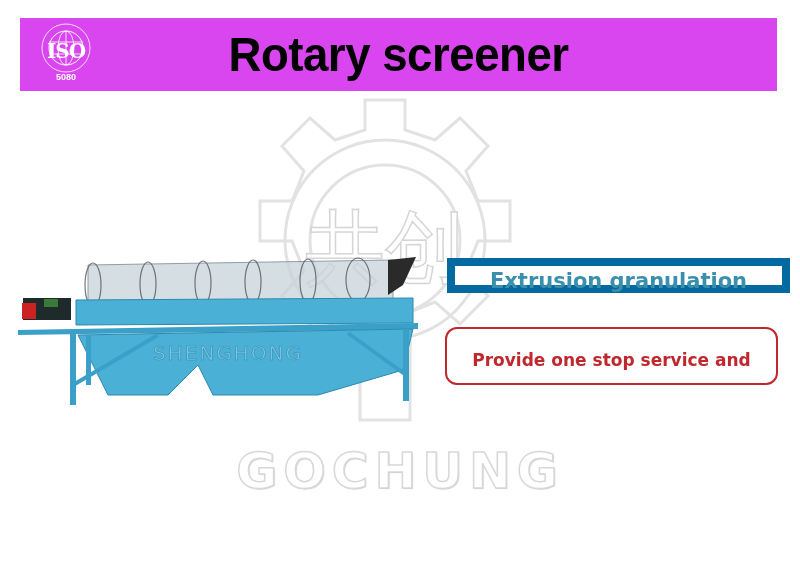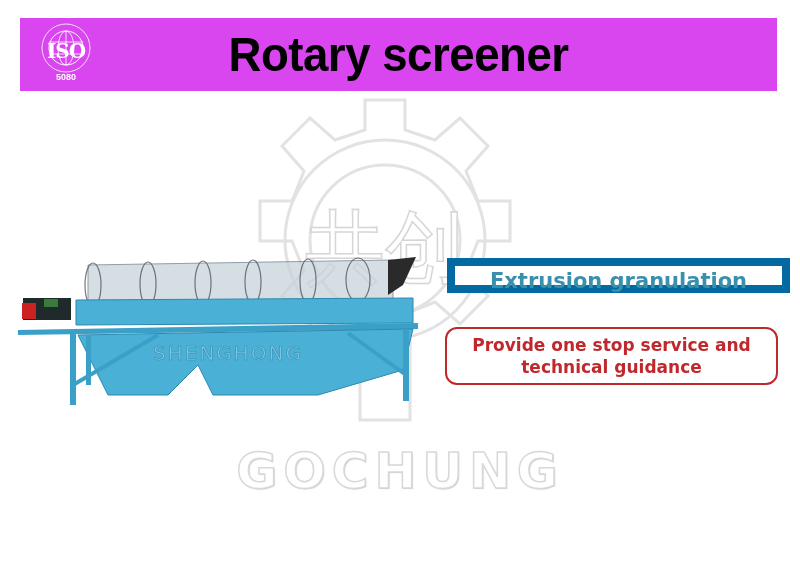--- a/index.html
+++ b/index.html
@@ -46,21 +46,21 @@
       font-family: "DejaVu Sans", sans-serif; font-weight: bold;
     }
     .pill-blue {
       left: 447px; top: 258px; width: 343px; height: 35px; border: 8px solid #0369a1;
       border-radius: 0; color: #3a8fad; font-size: 21px; line-height: 31px;
     }
     .pill-red {
       left: 445px; top: 327px; width: 333px; height: 58px; border: 2px solid #c0282d;
       border-radius: 12px; color: #c0282d; font-size: 17px; line-height: 22px; padding-top: 5px;
     }
-    .pill-red span { display: block; }
+    .pill-red span { display: block; margin-top: 15px; }
   </style>
 </head>
 <body>
 
 <div class="header">
   <div class="iso-logo">
     <svg width="56" height="64" viewBox="0 0 56 64">
       <circle cx="28" cy="26" r="24" fill="none" stroke="#fff" stroke-width="1" opacity="0.8"></circle>
       <circle cx="28" cy="26" r="17" fill="none" stroke="#fff" stroke-width="1"></circle>
       <ellipse cx="28" cy="26" rx="8" ry="17" fill="none" stroke="#fff" stroke-width="0.8"></ellipse>
@@ -112,14 +112,13 @@
   <rect x="385" y="74" width="6" height="72" fill="#3aa0c8"></rect>
   <line x1="55" y1="130" x2="140" y2="80" stroke="#3aa0c8" stroke-width="4"></line>
   <line x1="388" y1="120" x2="330" y2="78" stroke="#3aa0c8" stroke-width="4"></line>
   <text x="210" y="105" text-anchor="middle" font-size="20" fill="#7cc4e0" stroke="#2d88ad" stroke-width="0.5" font-family="DejaVu Sans, sans-serif" letter-spacing="2">SHENGHONG</text>
 </svg>
 
 <div class="pill pill-blue">Extrusion granulation</div>
 
 <div class="pill pill-red">
   <span>Provide one stop service and</span>
-  <span>technical guidance</span>
 </div>
 
 </body></html>

